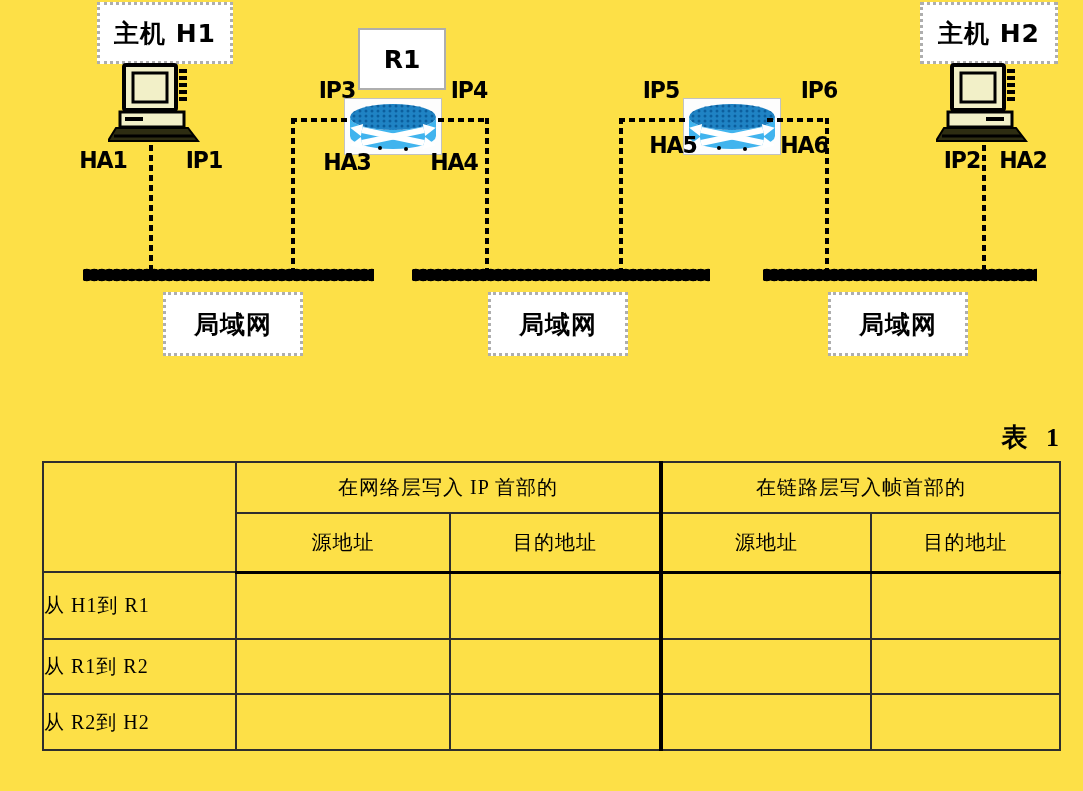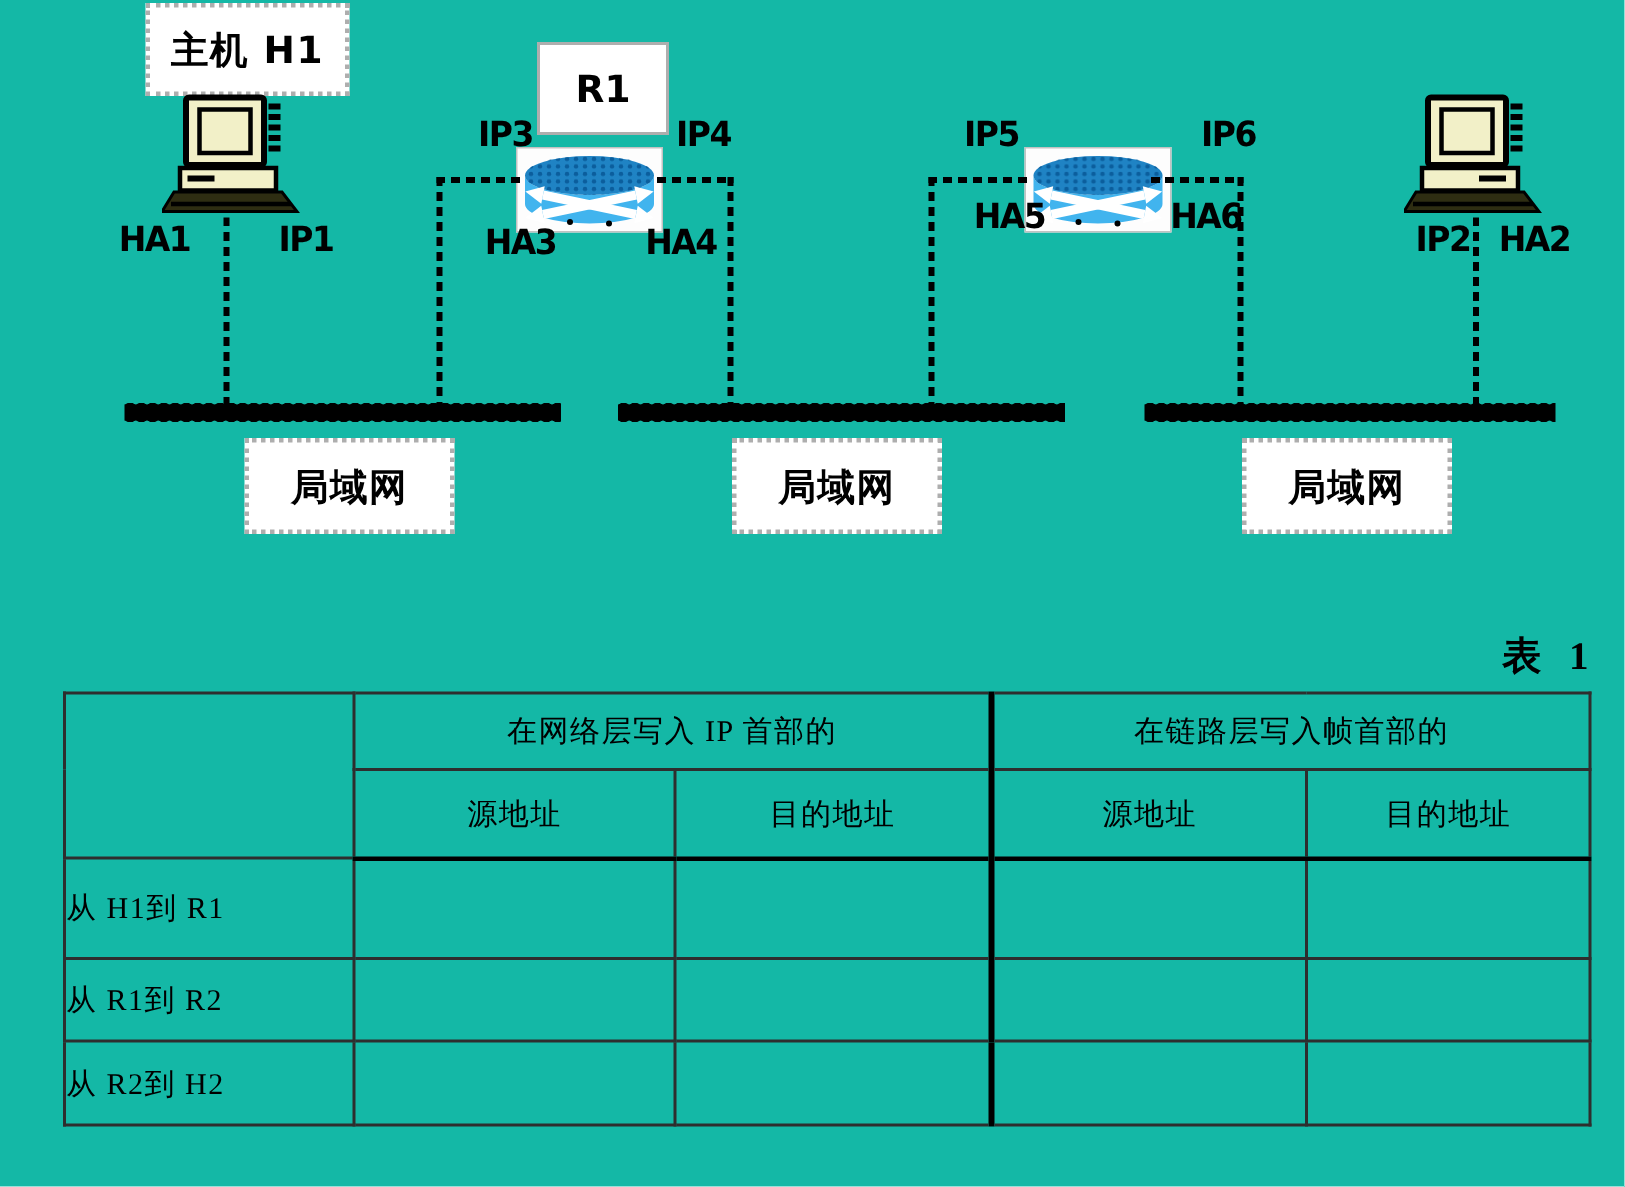--- a/index.html
+++ b/index.html
@@ -8,21 +8,21 @@
     --router-top:#1f83c4;
     --router-body:#41b4ee;
     --router-dot:#0b5e9d;
     --computer-fill:#f2f0c8;
     --keyboard:#2e2d12;
     --table-border:#2e2e2e;
     --table-border-strong:#000000;
   }
   html,body{margin:0;padding:0;background:#ffffff;}
   body{width:1083px;height:791px;font-family:"Liberation Serif","DejaVu Serif",serif;color:#000;}
-  .stage{position:relative;width:1083px;height:791px;background:#14b8a6;overflow:hidden;}
+  .stage{position:relative;width:1083px;height:791px;background:#fde047;overflow:hidden;}
   .abs{position:absolute;}
 
   
   .wavy-box{
     background:#fff;
     border:3px dotted var(--box-border);
     display:flex;align-items:center;justify-content:center;
     font-family:"DejaVu Sans","Liberation Sans",sans-serif;
     font-weight:900;font-size:25px;letter-spacing:1px;
   }
@@ -165,20 +165,23 @@
       <polygon points="16,25 4,31 16,37" fill="#fff" transform="rotate(11 16 31)"></polygon>
       <polygon points="16,38 4,44 16,50" fill="#fff" transform="rotate(-11 16 44)"></polygon>
       <circle cx="34" cy="49" r="2" fill="#000"></circle>
         <circle cx="60" cy="50" r="2" fill="#000"></circle>
     </svg>
   </div>
 
   <div class="abs hw" style="left:646px;top:134px;width:54px;z-index:2">HA5</div>
   <div class="abs hw" style="left:777px;top:134px;width:54px;z-index:2">HA6</div>
 
+  <div class="abs wavy-box" style="left:920px;top:2px;width:132px;height:56px">
+    <span>主机 H2</span>
+  </div>
 
   <div class="abs" style="left:936px;top:62px;width:92px;height:84px">
     <svg width="92" height="84" viewBox="0 0 92 84">
       <rect x="16" y="3" width="52" height="45" rx="2" style="fill:var(--computer-fill)" stroke="#000" stroke-width="4"></rect>
       <rect x="25" y="11" width="34" height="29" style="fill:var(--computer-fill)" stroke="#000" stroke-width="3"></rect>
       <g fill="#000">
         <rect x="71" y="7" width="8" height="4"></rect>
           <rect x="71" y="14" width="8" height="4"></rect>
         <rect x="71" y="21" width="8" height="4"></rect>
           <rect x="71" y="28" width="8" height="4"></rect>

